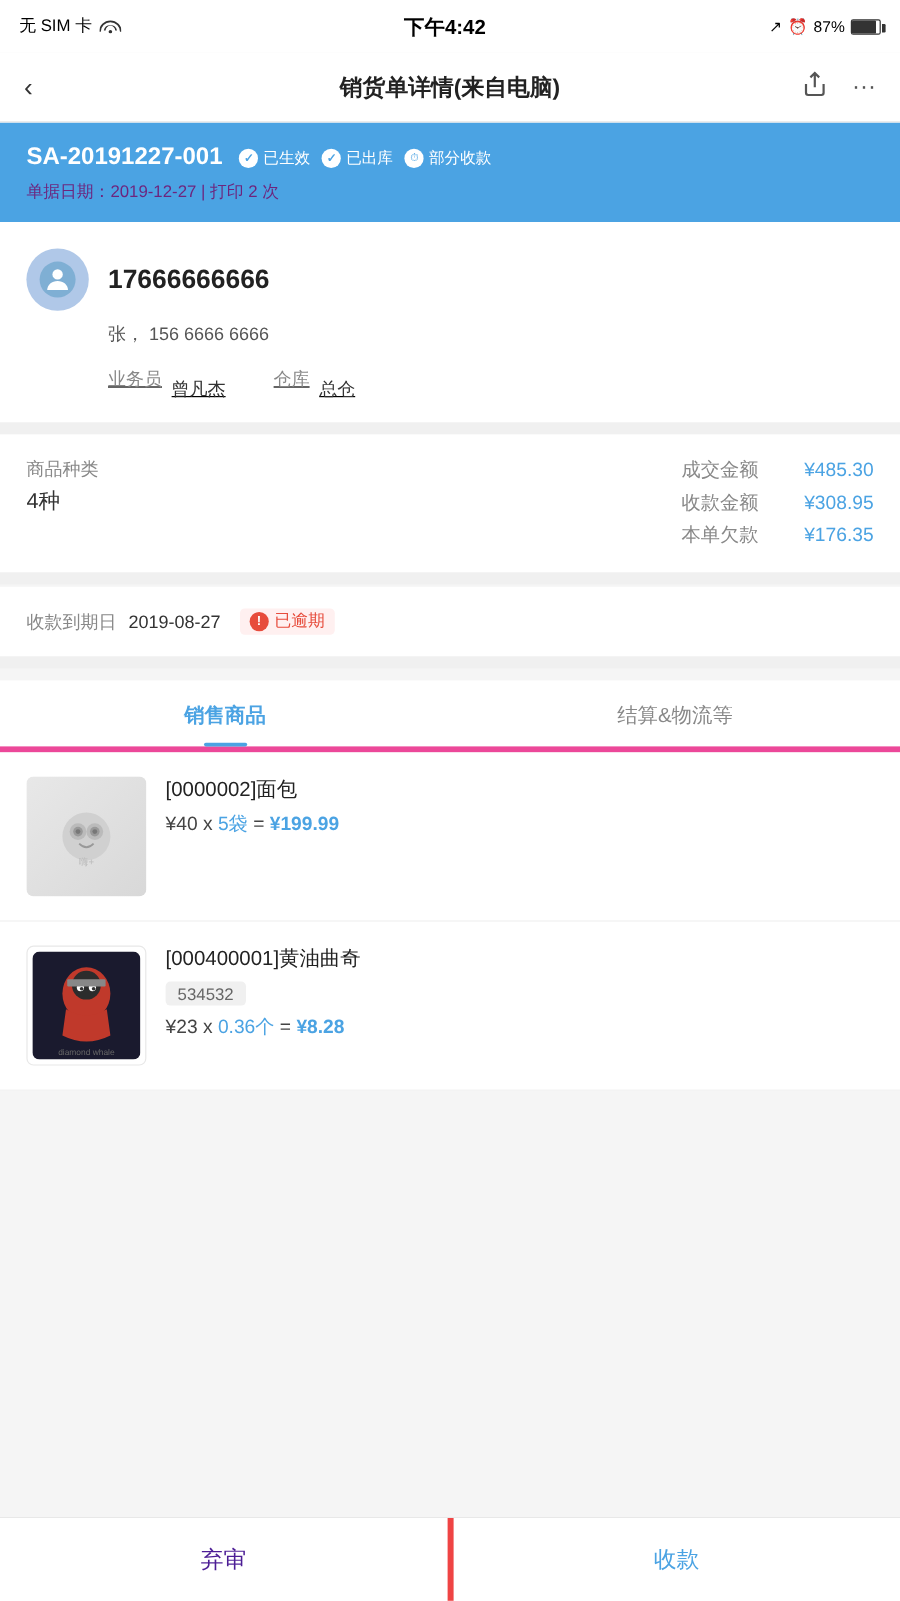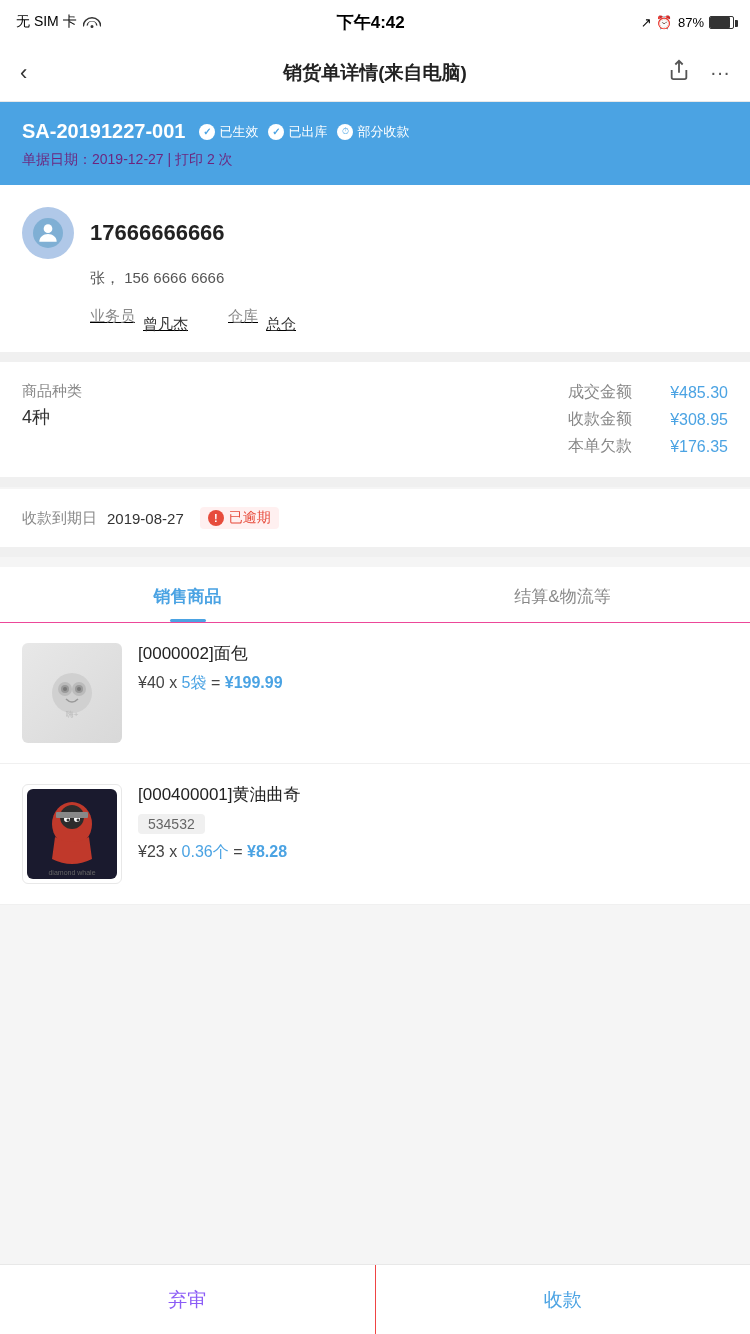--- a/index.html
+++ b/index.html
@@ -252,21 +252,21 @@
     }
     .overdue-text { font-size: 14px; color: #e74c3c; font-weight: 500; }
 
     
     .tabs-section {
       background: #fff;
       margin-top: 10px;
     }
     .tabs-row {
       display: flex;
-      border-bottom: 1px solid #ec4899;
+      border-bottom: 5px solid #ec4899;
     }
     .tab {
       flex: 1;
       text-align: center;
       padding: 18px 0 14px;
       font-size: 17px;
       cursor: pointer;
       position: relative;
     }
     .tab.active {
@@ -370,21 +370,21 @@
     }
     .bottom-btn {
       flex: 1;
       height: 100%;
       display: flex;
       align-items: center;
       justify-content: center;
       font-size: 19px;
       cursor: pointer;
     }
-    .bottom-btn.cancel { color: #8b5cf6; border-right: 1px solid #ef4444; }
+    .bottom-btn.cancel { color: #4c1d95; border-right: 5px solid #ef4444; }
     .bottom-btn.confirm { color: #4ba3e3; font-weight: 500; }
 
     
     .bottom-spacer { height: 80px; }
   </style>
 </head>
 <body>
 
 <div class="status-bar">
   <div class="status-left">

